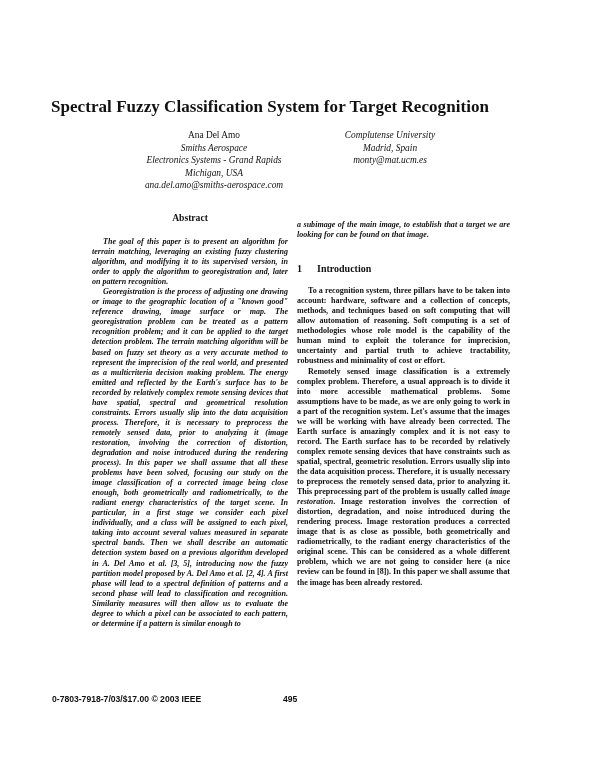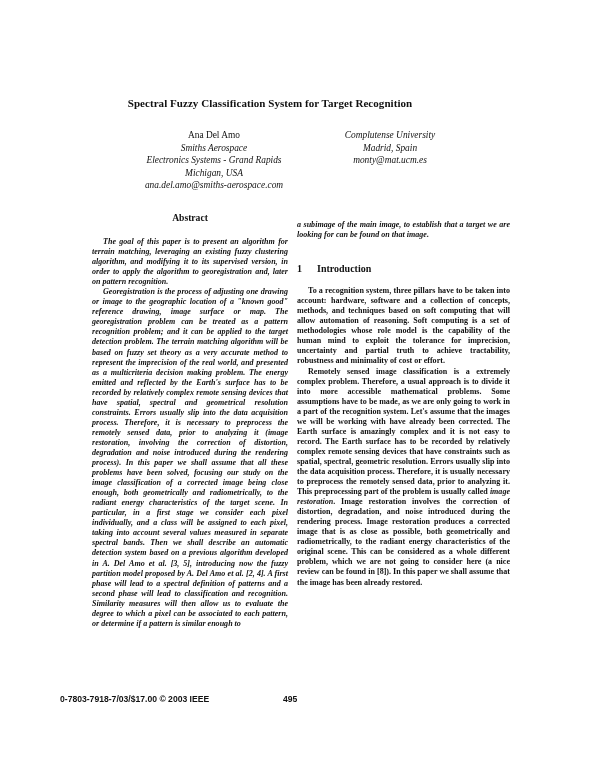--- a/index.html
+++ b/index.html
@@ -3,21 +3,21 @@
   <meta charset="utf-8">
   <style>
     html, body { margin: 0; padding: 0; background: #ffffff; }
     body {
       width: 600px; height: 776px; position: relative; overflow: hidden;
       font-family: "Liberation Serif", "DejaVu Serif", serif;
       color: #111;
     }
     .title {
       position: absolute; left: 0; width: 540px; top: 97px;
-      text-align: center; font-weight: bold; font-size: 11px; letter-spacing: 0.05px;
+      text-align: center; font-weight: bold; font-size: 17px; letter-spacing: 0.05px;
     }
     .author {
       position: absolute; top: 129px; text-align: center;
       font-size: 9.4px; line-height: 12.6px;
     }
     .author.left { left: 122px; width: 184px; }
     .author.right { left: 300px; width: 180px; }
     .author .name { font-style: normal; }
     .author .aff { font-style: italic; }
     .col {
@@ -35,21 +35,21 @@
       font-weight: bold; font-size: 10px; font-style: normal;
       margin: 24px 0 12px 0; text-indent: 0 !important;
     }
     .section-head .num { display: inline-block; width: 20px; }
     .noindent { text-indent: 0 !important; }
     .em { font-style: italic; }
     .footer {
       position: absolute; top: 694px; font-family: "Liberation Sans", "DejaVu Sans", sans-serif;
       font-weight: bold; font-size: 8.6px;
     }
-    .footer.left { left: 60px; text-align: right; }
+    .footer.left { left: 52px; text-align: right; }
     .footer.right { left: 283px; }
   </style>
 </head>
 <body>
 
 <div class="title">Spectral Fuzzy Classification System for Target Recognition</div>
 
 <div class="author left">
   <div class="name">Ana Del Amo</div>
   <div class="aff">Smiths Aerospace</div>

